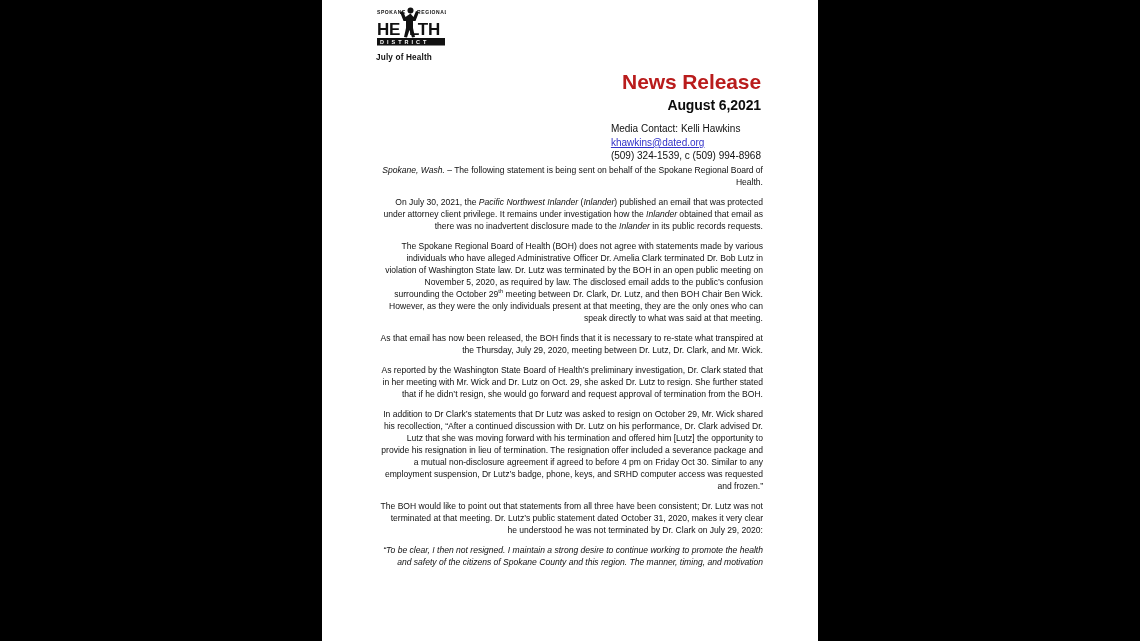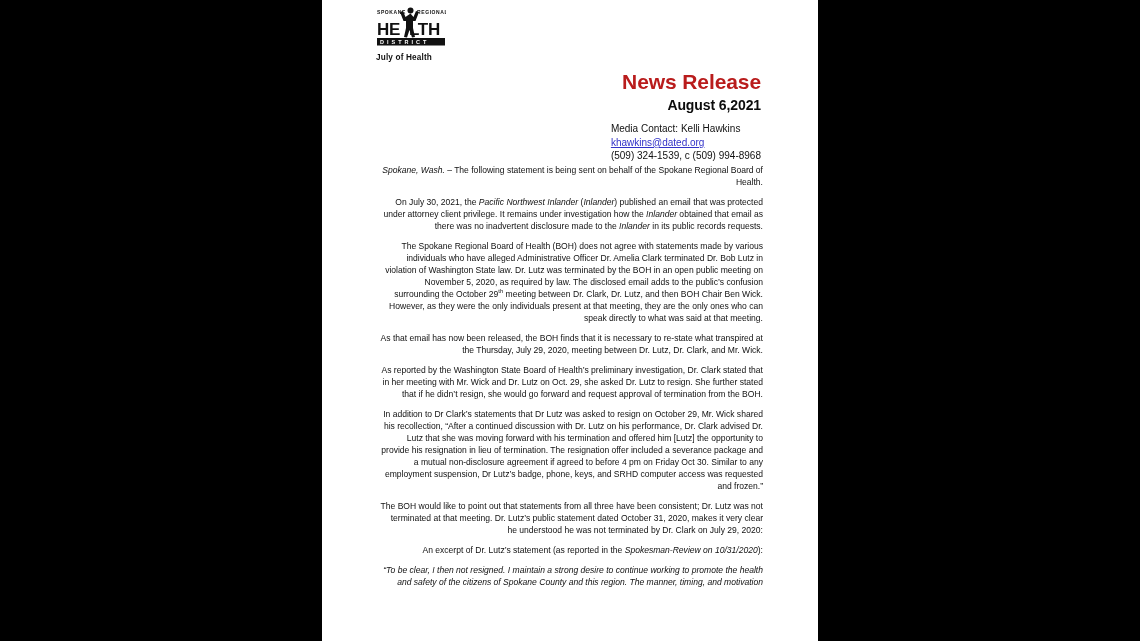--- a/index.html
+++ b/index.html
@@ -167,21 +167,20 @@
         <p class="para"><span>The Spokane Regional Board of Health (BOH) does not agree with statements made by various individuals who have alleged Administrative Officer Dr. Amelia Clark terminated Dr. Bob Lutz in violation of Washington State law.  Dr. Lutz was terminated by the BOH in an open public meeting on November 5, 2020, as required by law. The disclosed email adds to the public’s confusion surrounding the October 29</span><sup>th</sup><span> meeting between Dr. Clark, Dr. Lutz, and then BOH Chair Ben Wick. However, as they were the only individuals present at that meeting, they are the only ones who can speak directly to what was said at that meeting.</span></p>
 
         <p class="para">As that email has now been released, the BOH finds that it is necessary to re-state what transpired at the Thursday, July 29, 2020, meeting between Dr. Lutz, Dr. Clark, and Mr. Wick.</p>
 
         <p class="para">As reported by the Washington State Board of Health’s preliminary investigation, Dr. Clark stated that in her meeting with Mr. Wick and Dr. Lutz on Oct. 29, she asked Dr. Lutz to resign. She further stated that if he didn’t resign, she would go forward and request approval of termination from the BOH.</p>
 
         <p class="para">In addition to Dr Clark’s statements that Dr Lutz was asked to resign on October 29, Mr. Wick shared his recollection, “After a continued discussion with Dr. Lutz on his performance, Dr. Clark advised Dr. Lutz that she was moving forward with his termination and offered him [Lutz] the opportunity to provide his resignation in lieu of termination. The resignation offer included a severance package and a mutual non-disclosure agreement if agreed to before 4 pm on Friday Oct 30. Similar to any employment suspension, Dr Lutz’s badge, phone, keys, and SRHD computer access was requested and frozen.”</p>
 
         <p class="para">The BOH would like to point out that statements from all three have been consistent; Dr. Lutz was not terminated at that meeting.  Dr. Lutz’s public statement dated October 31, 2020, makes it very clear he understood he was not terminated by Dr. Clark on July 29, 2020:</p>
 
-        <p class="para"><span>An excerpt of Dr. Lutz’s statement (as reported in the </span><span class="it">Spokesman-Review on 10/31/2020</span><span>):</span></p>
 
         <p class="para italic">“To be clear, I then not resigned. I maintain a strong desire to continue working to promote the health and safety of the citizens of Spokane County and this region. The manner, timing, and motivation</p>
 
       </div>
 
     </div>
   </div>
 </div>
 
 </body></html>

